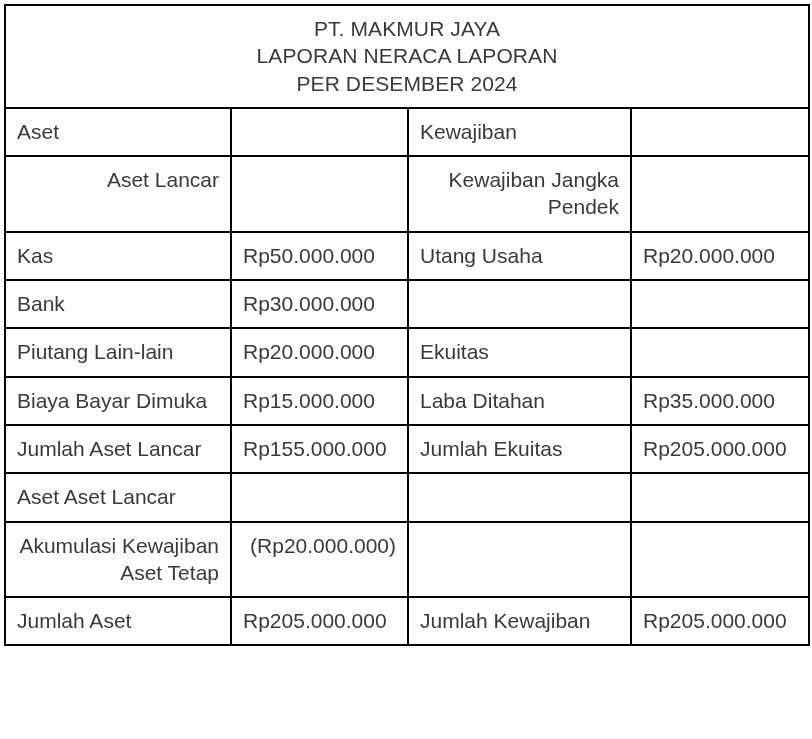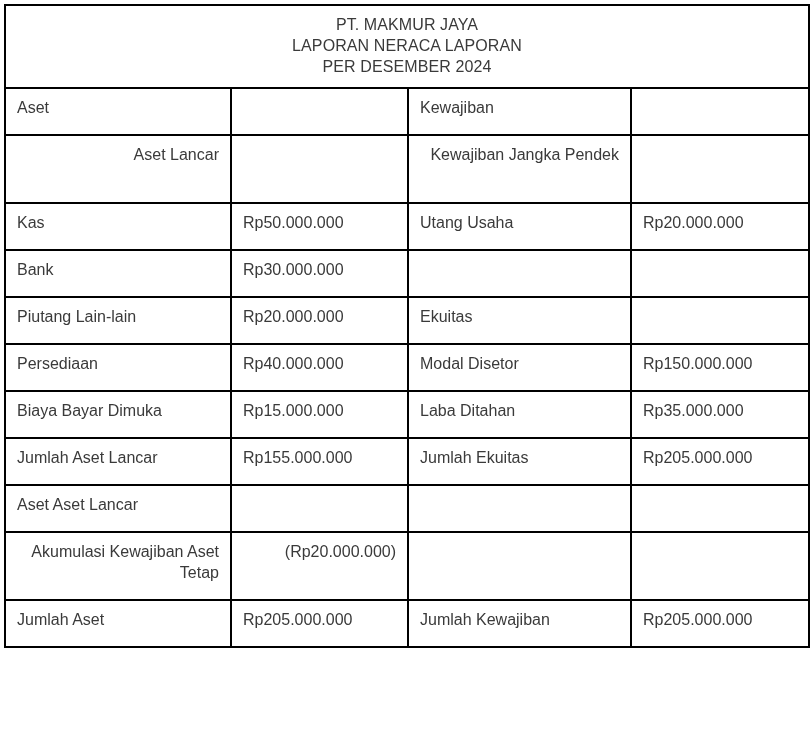--- a/index.html
+++ b/index.html
@@ -27,21 +27,21 @@
     width: 804px;
     border-collapse: collapse;
     table-layout: fixed;
     border: 2px solid #000000;
   }
 
   table.balance td {
     border: 2px solid #000000;
     padding: 9px 11px 10px 11px;
     vertical-align: top;
-    font-size: 16px;
+    font-size: 21px;
     line-height: 1.30;
     color: #3a3a3a;
     font-weight: normal;
     background: #ffffff;
     word-wrap: break-word;
   }
 
   
   col.c1 { width: 226px; }
   col.c2 { width: 177px; }
@@ -114,26 +114,20 @@
           <td class="empty-cell"></td>
           <td class="empty-cell"></td>
         </tr>
         <tr class="r-single">
           <td>Piutang Lain-lain</td>
           <td>Rp20.000.000</td>
           <td class="b">Ekuitas</td>
           <td class="empty-cell"></td>
         </tr>
         <tr class="r-single">
-          <td>Persediaan</td>
-          <td>Rp40.000.000</td>
-          <td>Modal Disetor</td>
-          <td>Rp150.000.000</td>
-        </tr>
-        <tr class="r-single">
           <td>Biaya Bayar Dimuka</td>
           <td>Rp15.000.000</td>
           <td>Laba Ditahan</td>
           <td>Rp35.000.000</td>
         </tr>
         <tr class="r-single">
           <td class="b">Jumlah Aset Lancar</td>
           <td class="b">Rp155.000.000</td>
           <td class="b">Jumlah Ekuitas</td>
           <td class="b">Rp205.000.000</td>

